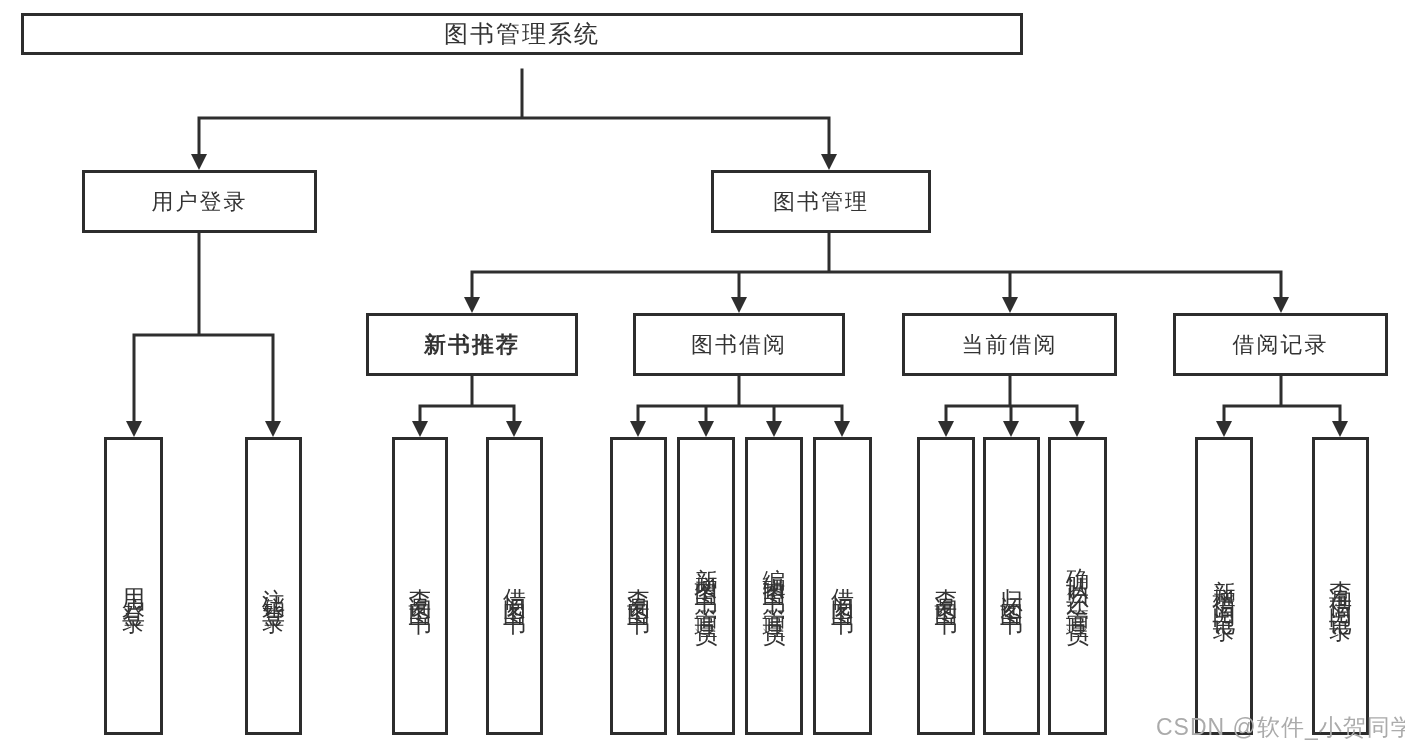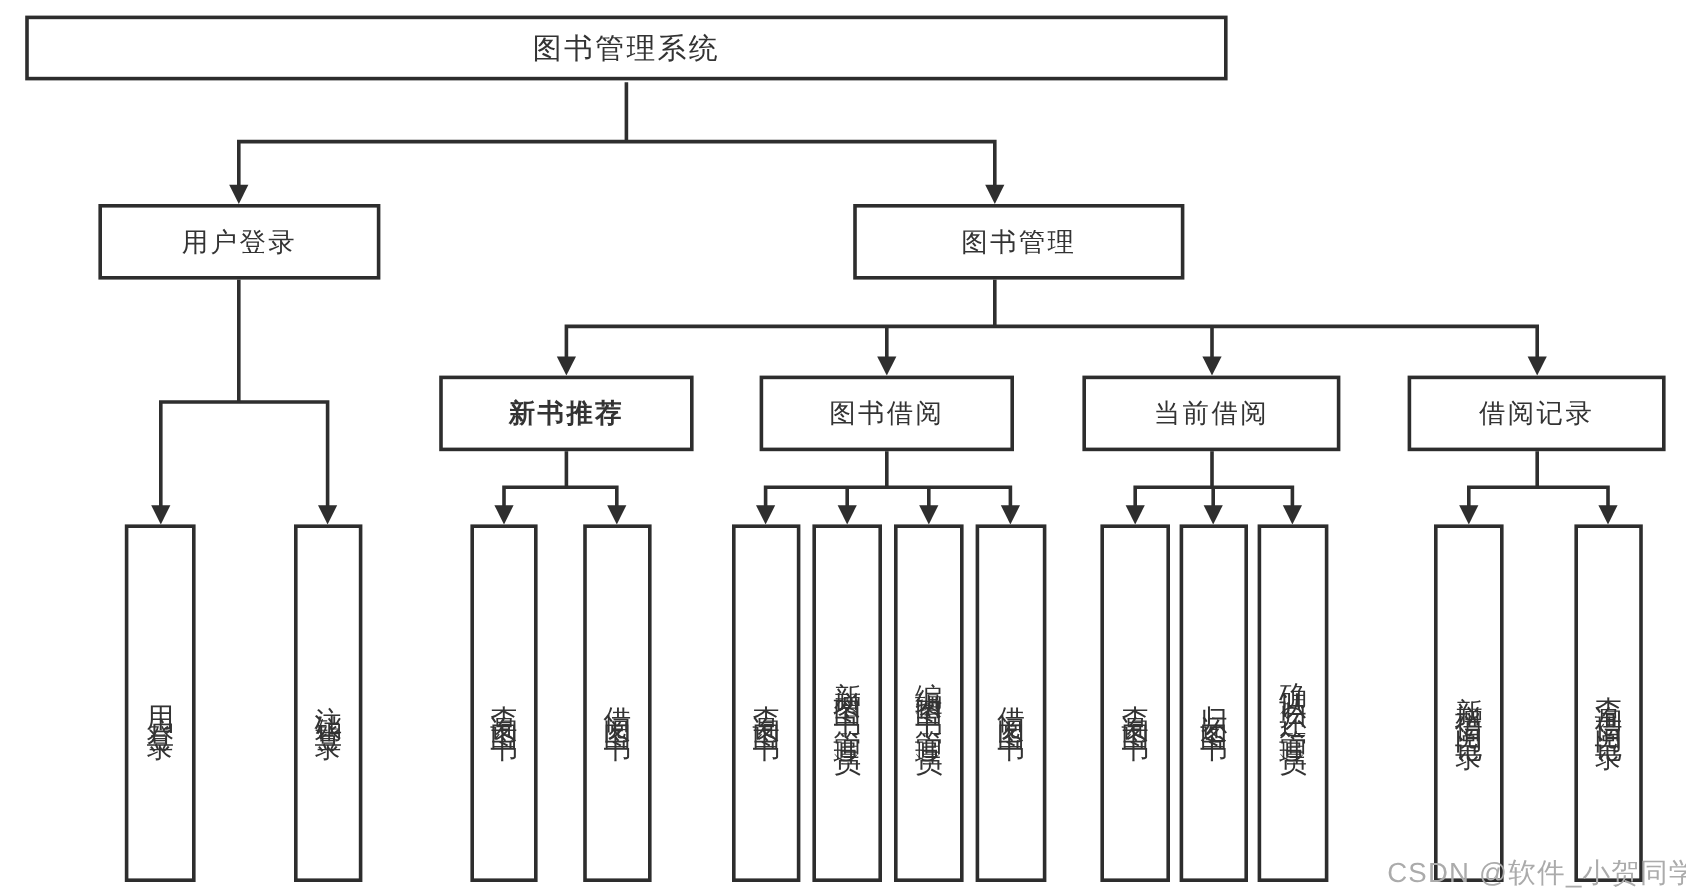--- a/index.html
+++ b/index.html
@@ -69,24 +69,24 @@
 
       <polygon points="938,421 954,421 946,437"></polygon>
       <polygon points="1003,421 1019,421 1011,437"></polygon>
       <polygon points="1069,421 1085,421 1077,437"></polygon>
 
       <polygon points="1216,421 1232,421 1224,437"></polygon>
       <polygon points="1332,421 1348,421 1340,437"></polygon>
     </g>
   </svg>
 
-  <div class="box h root" style="left:21px; top:13px; width:1002px; height:54px;">图书管理系统</div>
+  <div class="box h root" style="left:21px; top:13px; width:1002px; height:42px;">图书管理系统</div>
 
   <div class="box h" style="left:82px; top:170px; width:235px; height:63px;">用户登录</div>
-  <div class="box h" style="left:711px; top:170px; width:276px; height:63px;">图书管理</div>
+  <div class="box h" style="left:711px; top:170px; width:220px; height:63px;">图书管理</div>
 
   <div class="box h" style="left:366px; top:313px; width:212px; height:63px;font-weight:bold;">新书推荐</div>
   <div class="box h" style="left:633px; top:313px; width:212px; height:63px;">图书借阅</div>
   <div class="box h" style="left:902px; top:313px; width:215px; height:63px;">当前借阅</div>
   <div class="box h" style="left:1173px; top:313px; width:215px; height:63px;">借阅记录</div>
 
   <div class="box v" style="left:104px; top:437px; width:59px; height:298px;">用户登录</div>
   <div class="box v" style="left:245px; top:437px; width:57px; height:298px;">注销登录</div>
 
   <div class="box v" style="left:392px; top:437px; width:56px; height:298px;">查询图书</div>

